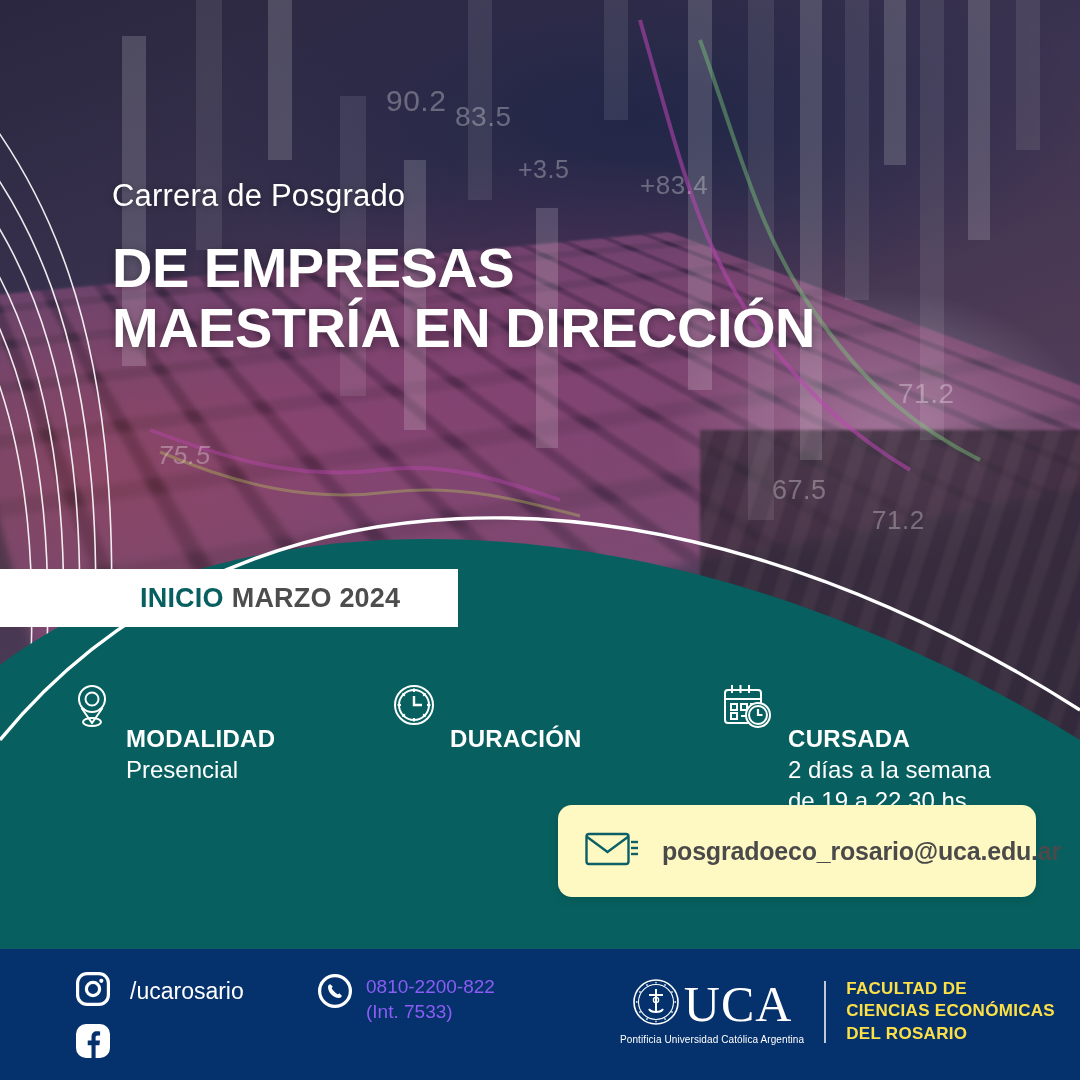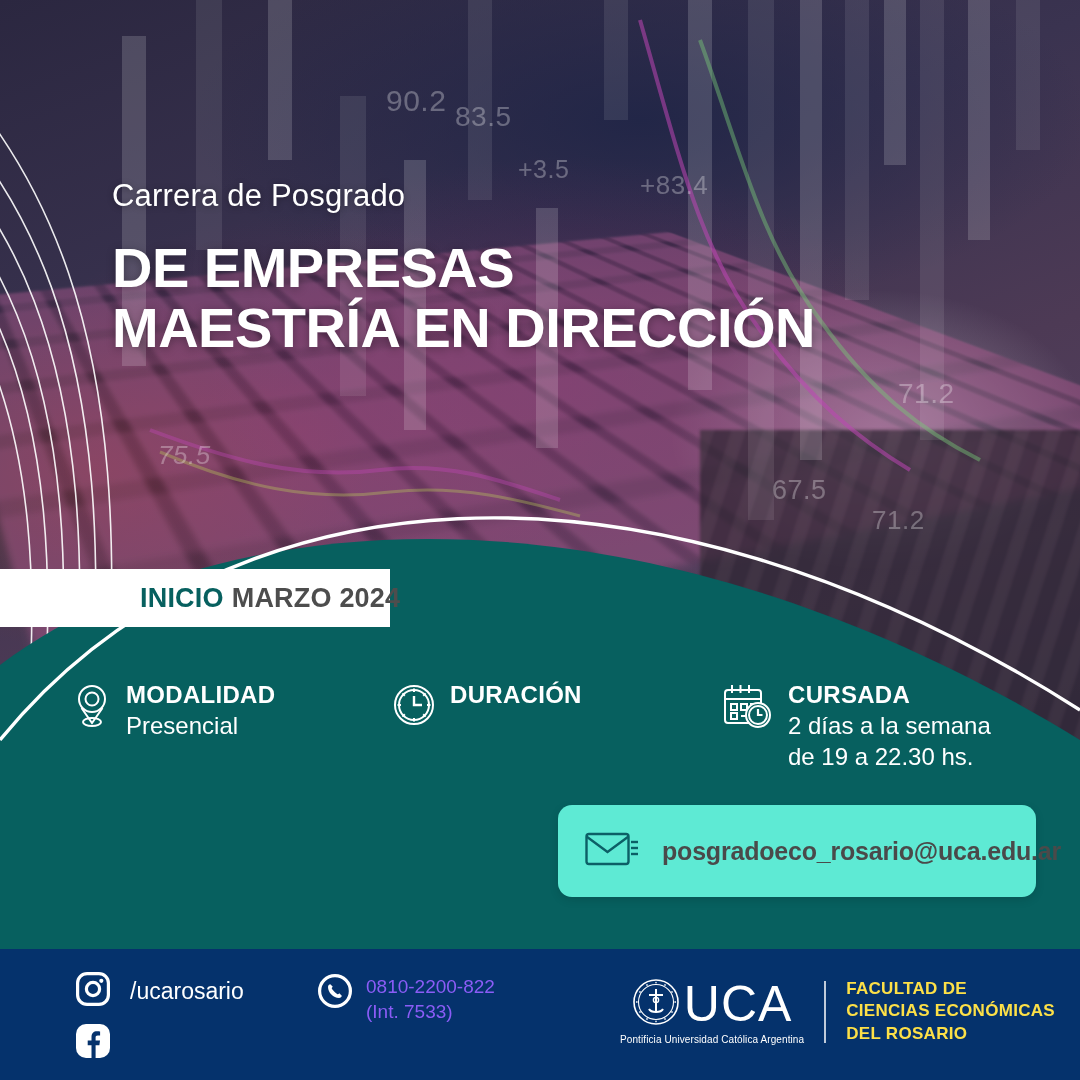--- a/index.html
+++ b/index.html
@@ -87,21 +87,21 @@
     font-size: 56px;
     line-height: 1.08;
     font-weight: 700;
     letter-spacing: -0.5px;
     text-shadow: 0 2px 10px rgba(0,0,0,.30);
   }
 
   
   .inicio-badge {
     position: absolute; left: 0px; top: 569px;
-    width: 390px; height: 58px;
+    width: 458px; height: 58px;
     background: #ffffff;
     display: flex; align-items: center;
     padding-left: 140px;
     font-size: 27px;
     font-weight: 700;
     letter-spacing: .2px;
     white-space: nowrap;
   }
   .inicio-badge .kw { color: #07605f; margin-right: 8px; }
   .inicio-badge .val { color: #4d4d4d; }
@@ -115,31 +115,32 @@
     color: #ffffff;
   }
   .info-item { display: flex; align-items: flex-start; gap: 14px; }
   .info-item.m1 { width: 320px; }
   .info-item.m2 { width: 330px; }
   .info-item.m3 { width: 310px; }
   .info-ico { flex: 0 0 auto; margin-top: 2px; }
   .info-head {
     font-size: 24px; font-weight: 700; letter-spacing: .3px;
     line-height: 1.25;
+    margin-top: 44px;
   }
   .info-sub {
     font-size: 24px; font-weight: 400; line-height: 1.3;
     white-space: pre-line;
   }
 
   
   .email-card {
     position: absolute; left: 558px; top: 805px;
     width: 478px; height: 92px;
-    background: #5eead4;
+    background: #fef9c3;
     border-radius: 14px;
     display: flex; align-items: center;
     padding-left: 26px; gap: 22px;
     box-shadow: 0 3px 10px rgba(0,0,0,.12);
   }
   .email-text {
     color: #4a4a4a;
     font-size: 25px;
     font-weight: 700;
     letter-spacing: -.2px;
@@ -158,21 +159,21 @@
     display: flex; align-items: flex-start; gap: 14px;
   }
   .phone-lines { color: #8b5cf6; font-size: 19px; line-height: 1.32; }
 
   .foot-logo {
     position: absolute; left: 620px; top: 978px;
     display: flex; align-items: center; gap: 20px;
   }
   .uca-word {
     color: #ffffff;
-    font-family: Liberation Sans, sans-serif;
+    font-family: Liberation Serif, serif;
     font-size: 50px;
     font-weight: 400;
     letter-spacing: 1px;
     line-height: .9;
   }
   .uca-tag {
     color: #ffffff;
     font-size: 10px;
     letter-spacing: .1px;
     margin-top: 4px;

